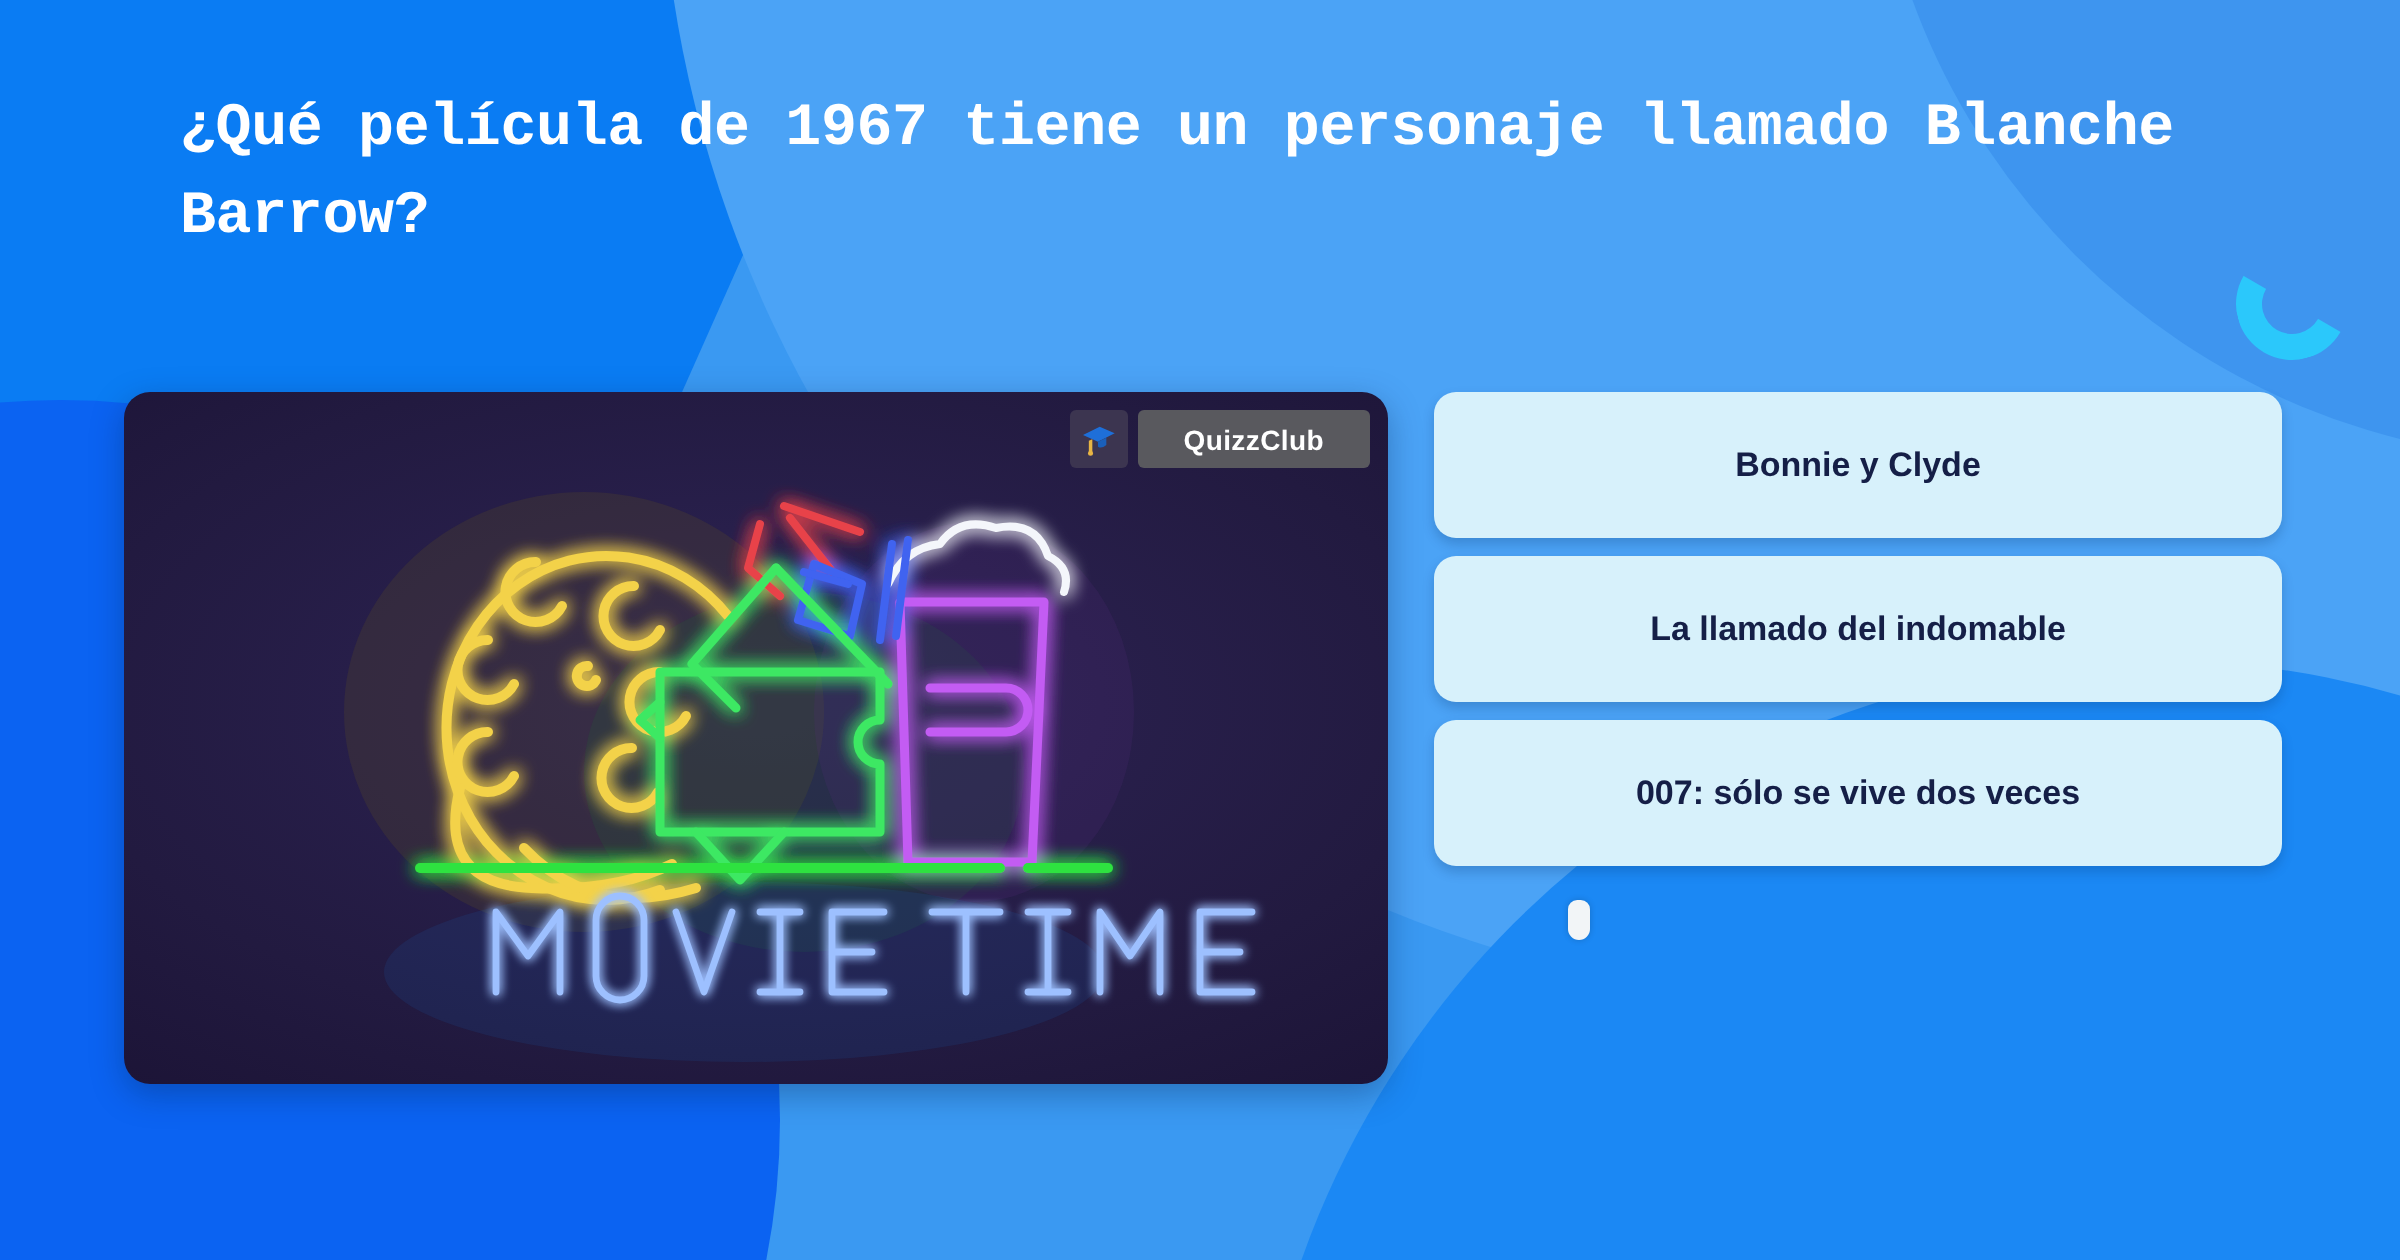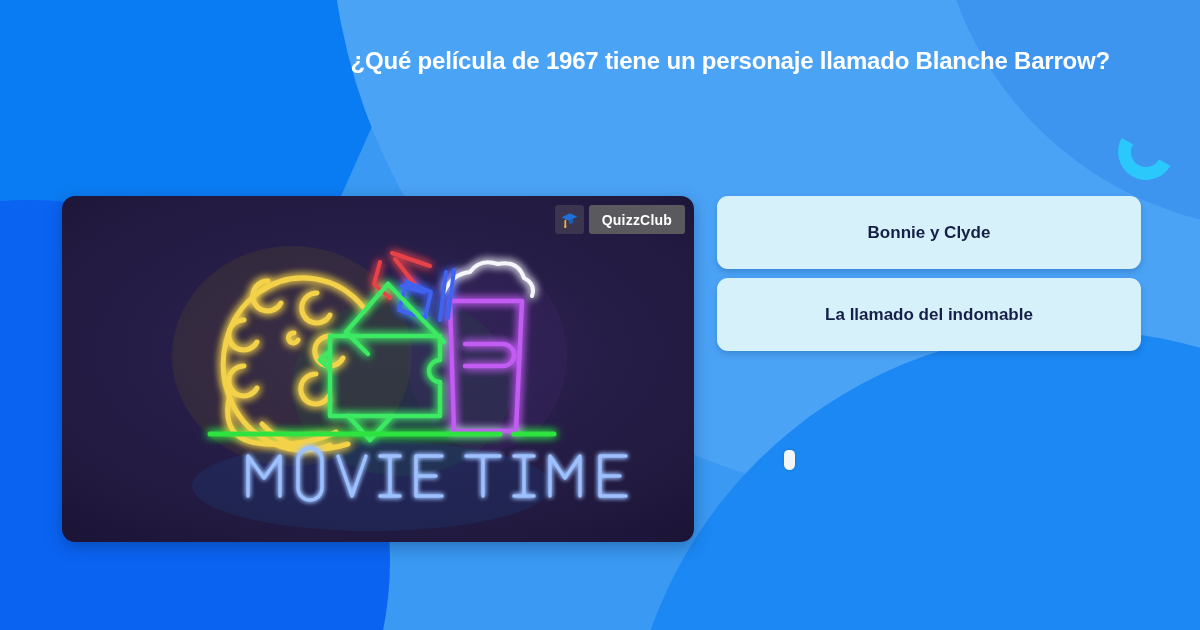--- a/index.html
+++ b/index.html
@@ -47,23 +47,24 @@
     border:13px solid #2bc8fb;
     border-top-color:transparent;
     border-right-color:transparent;
     border-radius:50%;
     transform:rotate(-15deg);
   }
 
   
   .question {
     position:absolute; top:44px; left:90px; width:1020px;
-    text-align:right; color:#ffffff;
-    font-size:24px; font-weight:bold; line-height:1.45;
+    text-align:left; color:#ffffff;
+    font-size:30px; font-weight:bold; line-height:1.45;
     letter-spacing:-0.2px;
+    font-family:Liberation Mono, monospace;
   }
 
   
   .media-card {
     position:absolute; left:62px; top:196px;
     width:632px; height:346px;
     border-radius:13px; overflow:hidden;
     background:radial-gradient(130% 120% at 50% 45%, #2e2456 0%, #221a40 42%, #191132 70%, #130d24 100%);
     box-shadow:0 5px 16px rgba(6,36,84,0.35);
   }
@@ -73,21 +74,21 @@
   .brand-badge {
     position:absolute; right:9px; top:9px;
     display:flex; align-items:center; gap:5px;
   }
   .brand-logo {
     width:29px; height:29px; border-radius:3px;
     background:#3c3550; display:flex;
     align-items:center; justify-content:center;
   }
   .brand-name {
-    height:29px; padding:0 13px; border-radius:3px;
+    height:29px; padding:0 23px; border-radius:3px;
     background:#59595e; color:#ffffff;
     font-size:14px; font-weight:bold;
     display:flex; align-items:center;
     letter-spacing:0.2px;
   }
 
   
   .answers {
     position:absolute; left:717px; top:196px;
     width:424px;
@@ -246,17 +247,20 @@
     </div>
   </div>
 
   <div class="answers">
     <div class="answer">
       <span>Bonnie y Clyde</span>
     </div>
     <div class="answer">
       <span>La llamado del indomable</span>
     </div>
+    <div class="answer">
+      <span>007: sólo se vive dos veces</span>
+    </div>
   </div>
 
   <div class="cursor-mark"></div>
 
 </div>
 
 </body></html>

